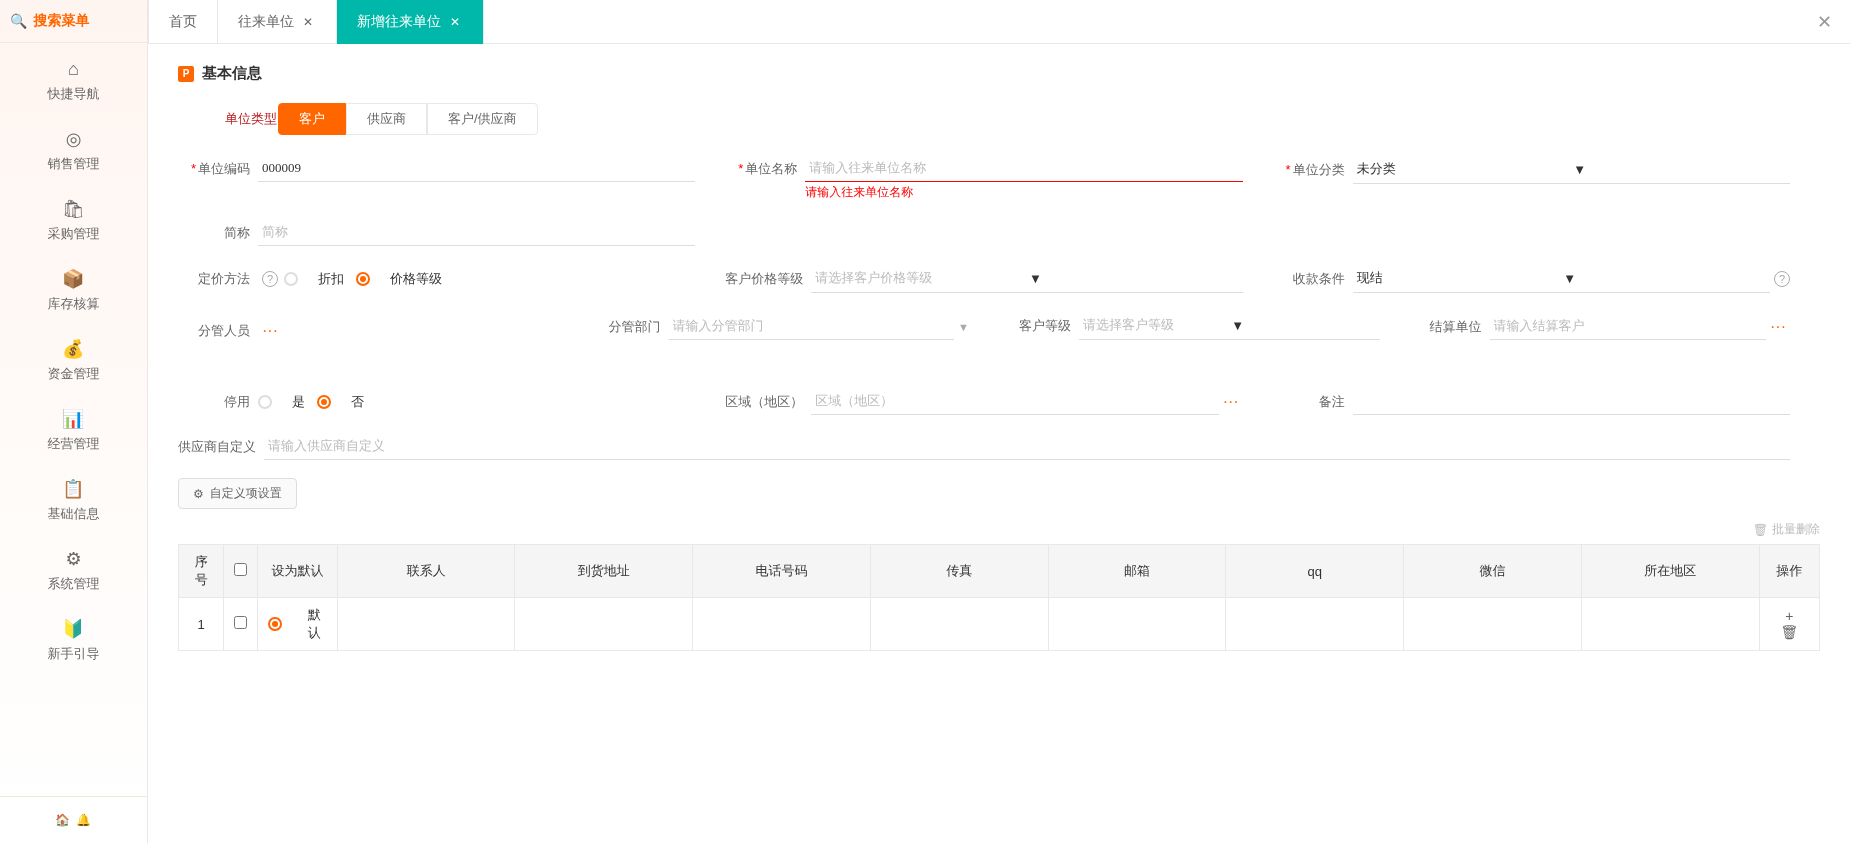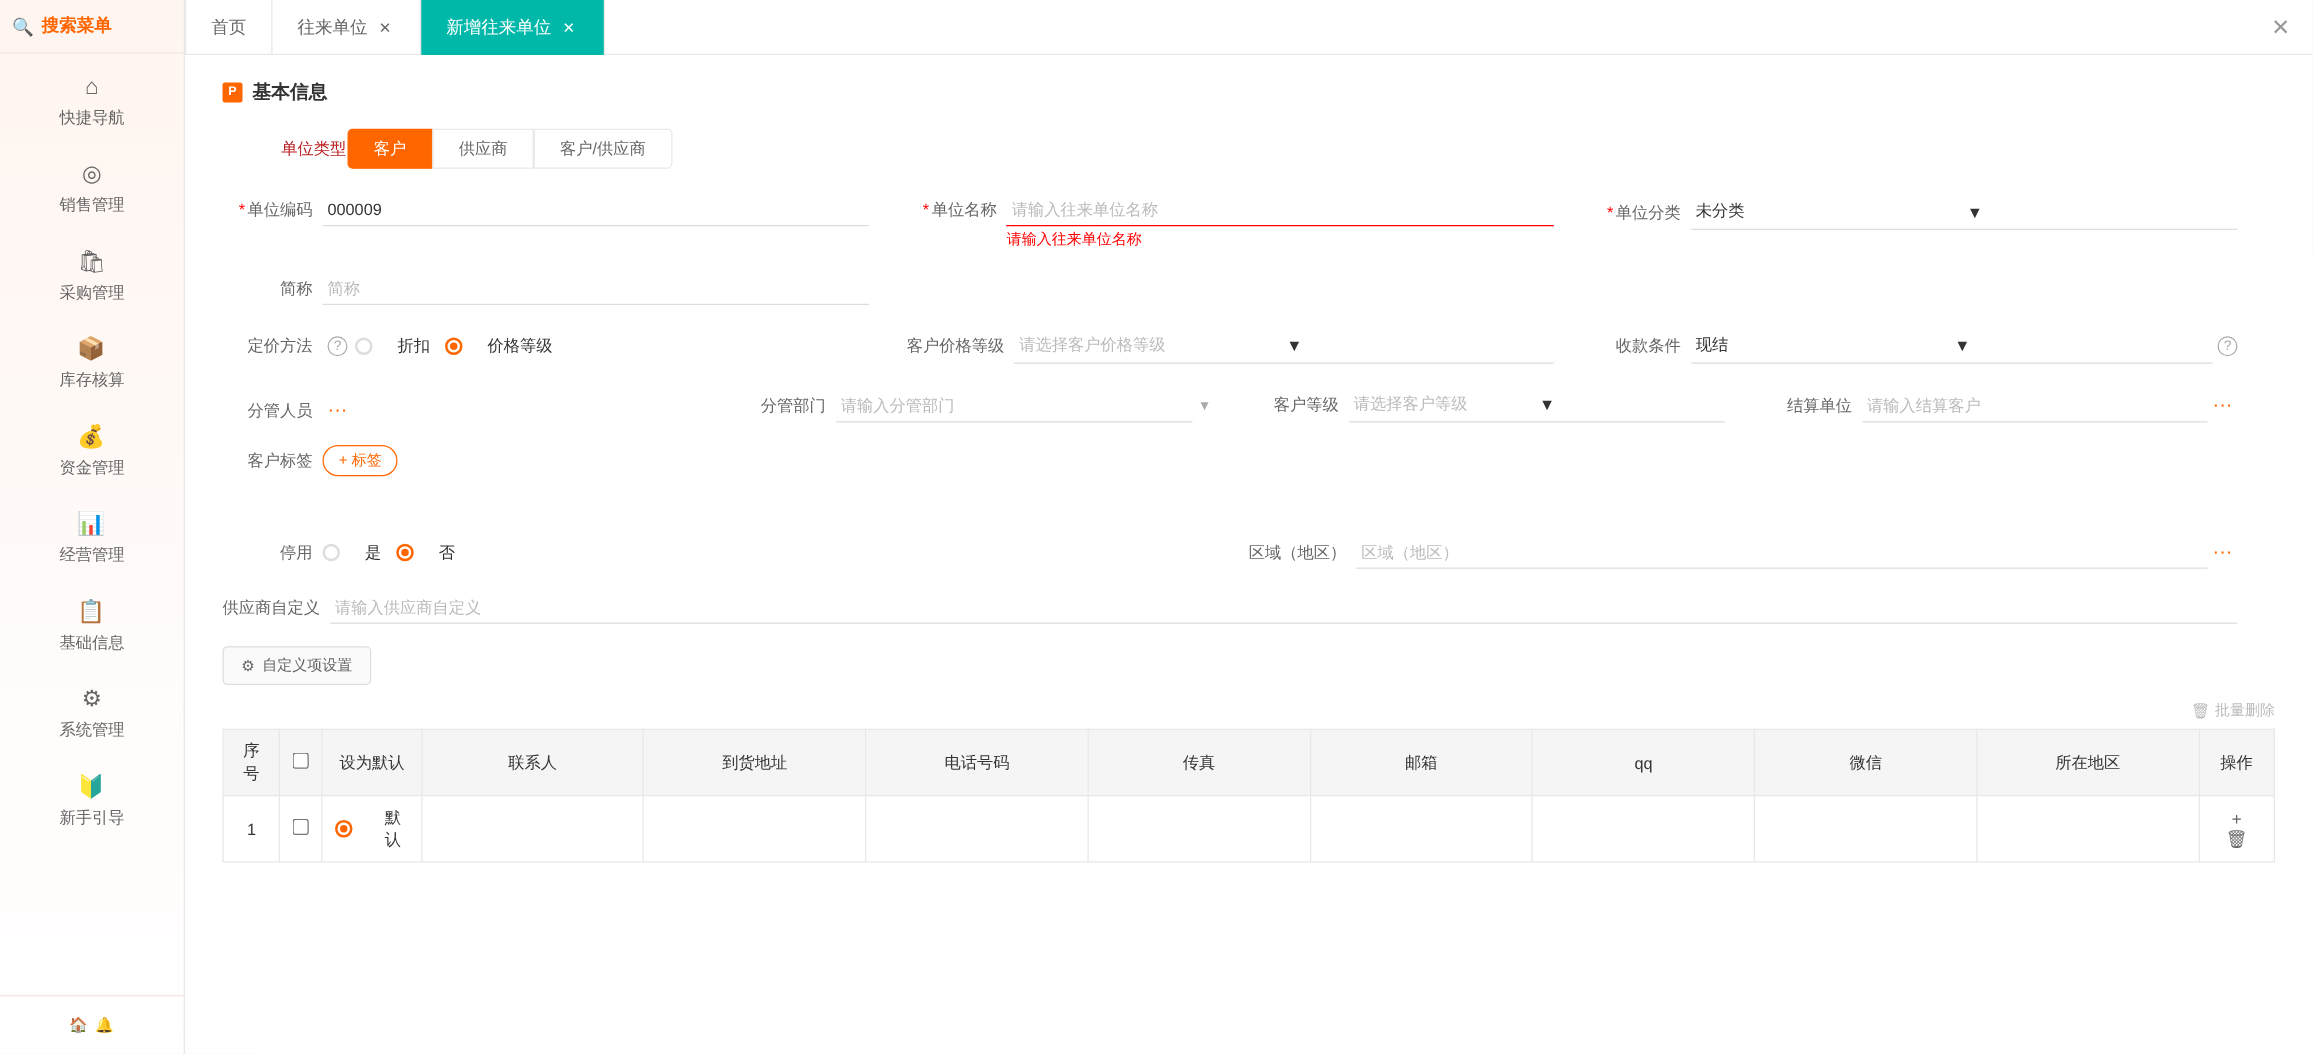--- a/index.html
+++ b/index.html
@@ -176,20 +176,21 @@
     }
     .field-input {
       flex: 1;
       border: none;
       border-bottom: 1px solid #ddd;
       padding: 5px 4px;
       font-size: 13px;
       outline: none;
       color: #333;
       background: transparent;
+      font-family: Liberation Serif, serif;
     }
     .field-input.error { border-bottom-color: red; }
     .field-input::placeholder { color: #bbb; }
     .error-msg {
       color: red;
       font-size: 12px;
       margin-left: 80px;
       margin-top: 2px;
       display: block;
     }
@@ -531,46 +532,44 @@
         </div>
       </div>
       <div class="form-field">
         <span class="field-label">结算单位</span>
         <input class="field-input" type="text" style="flex: 1 1 0%;" placeholder="请输入结算客户">
         <span class="more-dots">···</span>
       </div>
     </div>
 
     
-    <div class="form-row">
-      <div class="form-field">
-        <span class="field-label">客户标签</span>
-        <button class="tag-btn">+ 标签</button>
-      </div>
-    </div>
 
     
     <div class="form-row" style="align-items:center;margin-top:48px;">
       <div class="form-field">
         <span class="field-label">停用</span>
         <div class="radio-group">
           <div class="radio-item">
             <div class="radio-circle"></div>
             <span>是</span>
           </div>
           <div class="radio-item">
             <div class="radio-circle checked"></div>
             <span>否</span>
           </div>
         </div>
       </div>
       <div class="form-field">
         <span class="field-label">区域（地区）</span>
         <input class="field-input" type="text" style="flex: 1 1 0%;" placeholder="区域（地区）">
         <span class="more-dots">···</span>
+      </div>
+      <div class="form-field">
+        <span class="field-label">备注</span>
+        <input class="field-input" type="text" style="">
       </div>
     </div>
 
     
     <div class="form-row">
       <div class="form-field">
         <span class="field-label">供应商自定义</span>
         <input class="field-input" type="text" placeholder="请输入供应商自定义" style="">
       </div>
     </div>

